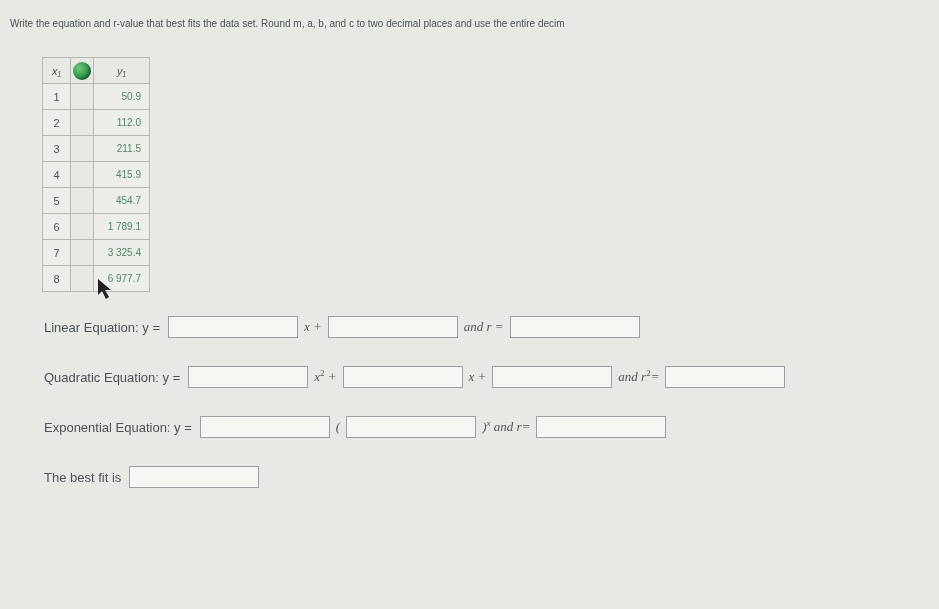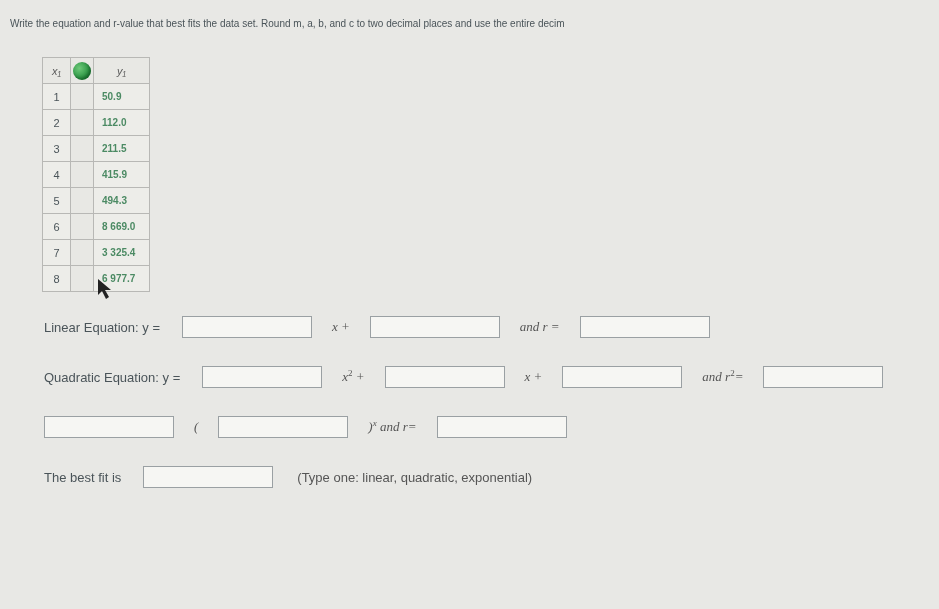--- a/index.html
+++ b/index.html
@@ -37,29 +37,29 @@
       font-weight: normal;
       font-style: italic;
       color: #5a5a5a;
       background: #e8e8e4;
     }
     .data-table th.xcol { width: 28px; }
     .data-table th.mid { width: 22px; padding:2px; }
     .data-table th.ycol { width: 56px; margin-top: 24px; }
     .data-table td.xv { width: 28px; text-align:center; }
     .data-table td.mid { width: 22px; background:#e8e8e4; }
-    .data-table td.yv { width: 56px; text-align:left; color: #4b8a63; font-size:10px;font-weight:bold;}
+    .data-table td.yv { width: 56px; text-align:right; color: #4b8a63; font-size:10px;}
     .globe {
       display:inline-block; width:18px; height:18px; border-radius:50%;
       background: radial-gradient(circle at 35% 35%, #6fc97a, #1f8c3a 70%);
       vertical-align:middle;
       box-shadow: inset -2px -2px 3px rgba(0,0,0,0.25);
     }
     .cursor-svg { position:absolute; left:36px; top:0px; pointer-events:none; }
-    .eq-block { margin-left: 34px; margin-bottom: 28px; display:flex; align-items:center; flex-wrap:nowrap; gap:16px;}
+    .eq-block { margin-left: 34px; margin-bottom: 28px; display:flex; align-items:center; flex-wrap:nowrap; gap:2px;}
     .eq-block .lbl { color:#4a5459; padding-right:6px; }
     .blank {
       display:inline-block;
       height:22px; width:130px;
       border:1px solid #9aa0a3;
       background:#f6f6f3;
       vertical-align:middle;
       padding:2px 4px;
       font-size:12px;
     }
@@ -101,26 +101,26 @@
           <td class="yv">211.5</td>
         </tr>
     <tr>
           <td class="xv">4</td>
           <td class="mid"></td>
           <td class="yv">415.9</td>
         </tr>
     <tr>
           <td class="xv">5</td>
           <td class="mid"></td>
-          <td class="yv">494.3</td>
+          <td class="yv">454.7</td>
         </tr>
     <tr>
           <td class="xv">6</td>
           <td class="mid"></td>
-          <td class="yv">8 669.0</td>
+          <td class="yv">1 789.1</td>
         </tr>
     <tr>
           <td class="xv">7</td>
           <td class="mid"></td>
           <td class="yv">3 325.4</td>
         </tr>
     <tr>
           <td class="xv">8</td>
           <td class="mid"></td>
           <td class="yv">6 977.7</td>
@@ -146,24 +146,24 @@
   <input class="blank sm" style="">
   <span class="frag"><span style="font-style:italic;">x</span><sup>2</sup> +</span>
   <input class="blank sm" style="">
   <span class="frag">x +</span>
   <input class="blank sm" style="">
   <span class="frag">and <span style="font-style:italic;">r</span><sup>2</sup>=</span>
   <input class="blank sm" style="">
 </div>
 
 <div class="eq-block">
+  <span class="lbl">Exponential Equation: y =</span>
   <input class="blank med" style="">
   <span class="frag">(</span>
   <input class="blank med" style="">
   <span class="frag">)<sup style="font-style:italic;">x</sup> and r=</span>
   <input class="blank med" style="">
 </div>
 
 <div class="eq-block">
   <span class="lbl">The best fit is</span>
   <input class="blank med" style="">
-  <span class="hint">(Type one: linear, quadratic, exponential)</span>
 </div>
 
 </body></html>

